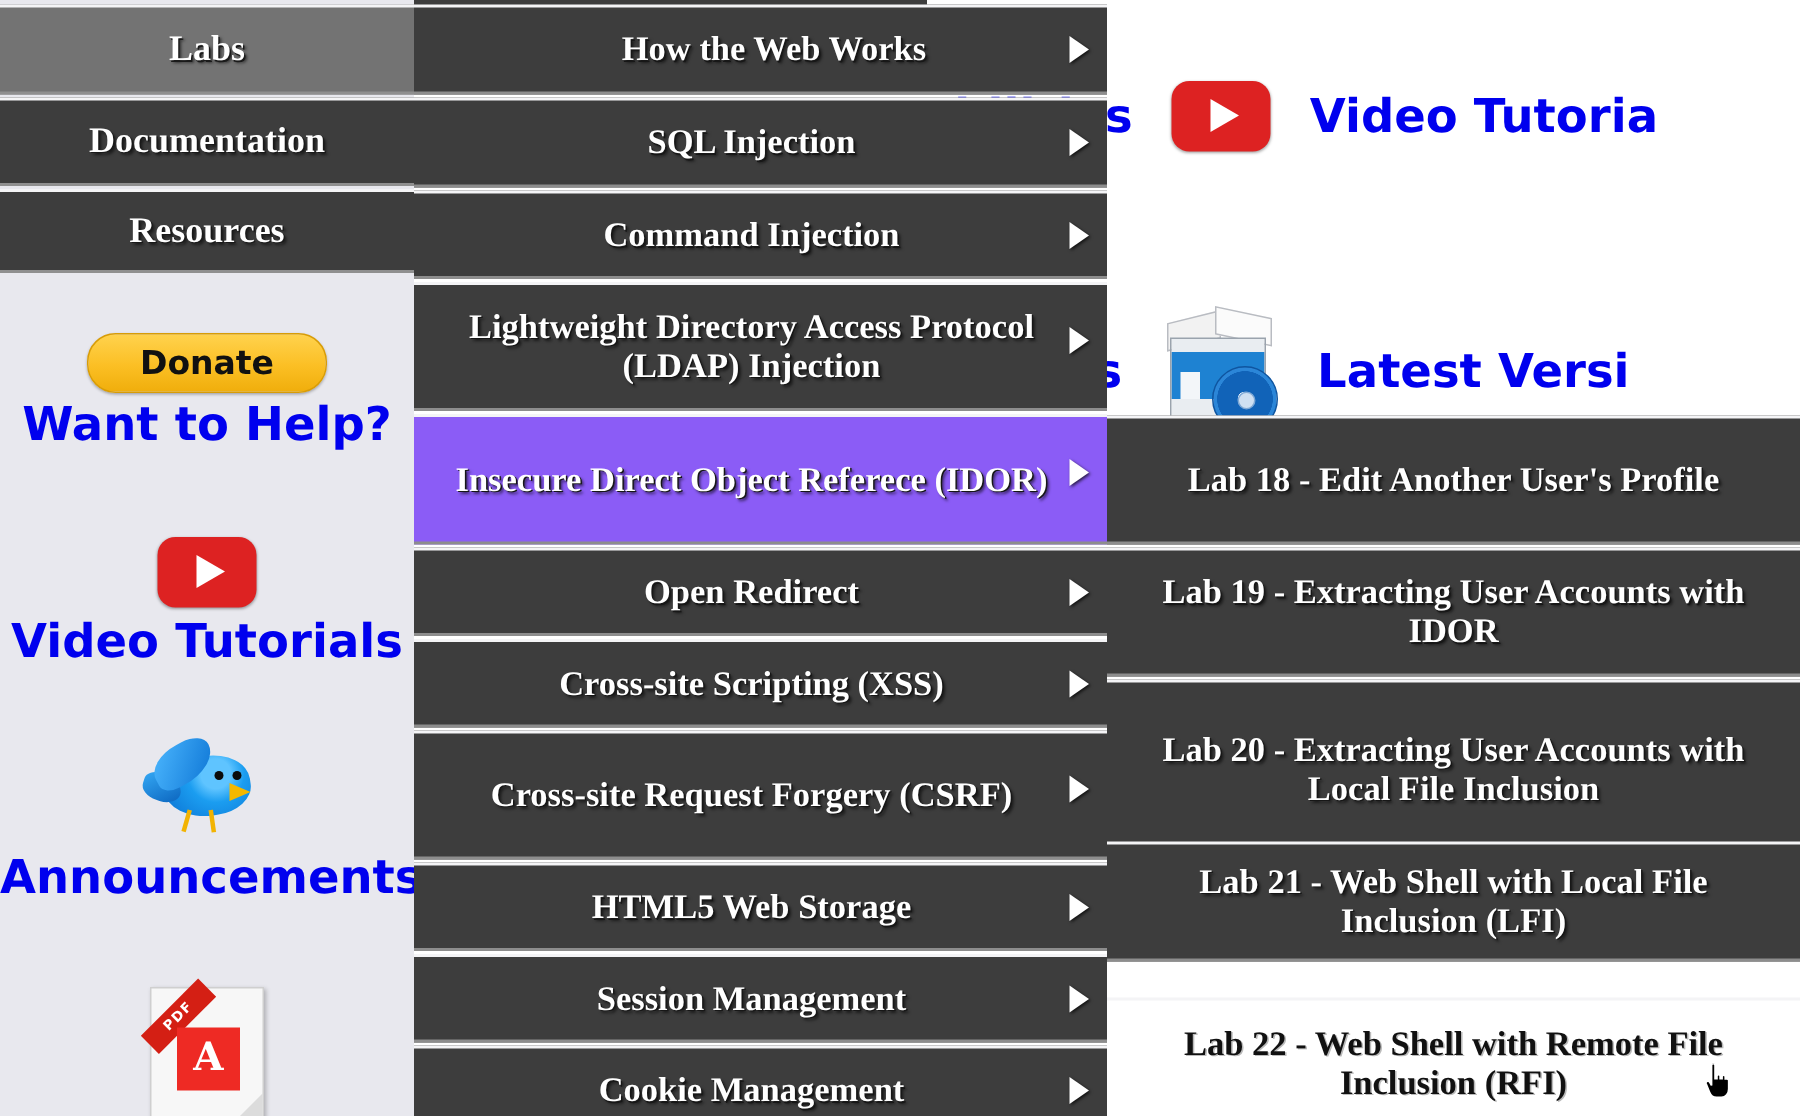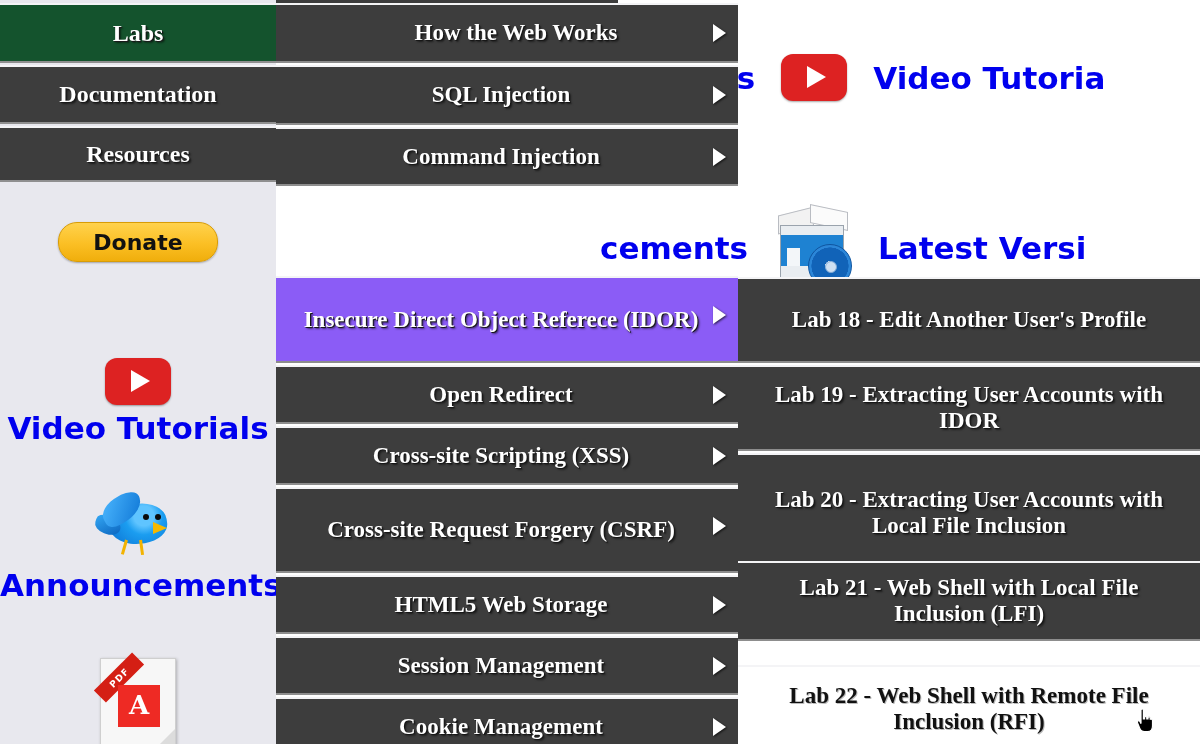--- a/index.html
+++ b/index.html
@@ -44,21 +44,21 @@
   #sidebar{position:absolute;left:0;top:0;width:276px;height:744px;background:#e8e8ee;}
   .side-btn{
     position:absolute;left:0;width:276px;
     background:#3d3d3d;color:#ffffff;
     display:flex;align-items:center;justify-content:center;
     font-family:"Liberation Serif",serif;font-weight:bold;font-size:24px;
     text-shadow:1px 1px 0 #1a1a1a, 2px 2px 2px rgba(0,0,0,.55);
     border-top:2px solid #f4f4f6;border-bottom:2px solid #8f8f8f;
     box-sizing:border-box;
   }
-  .side-btn.active{background:#14532d;}
+  .side-btn.active{background:#737373;}
   .side-item-0{top:3px;height:60px;}
   .side-item-1{top:65px;height:59px;}
   .side-item-2{top:126px;height:56px;}
 
   .side-promo{position:absolute;left:0;width:276px;text-align:center;}
   .promo-label{
     font-family:"DejaVu Sans",sans-serif;font-weight:bold;font-size:31px;color:#0000ee;
     line-height:1;white-space:nowrap;
   }
   .donate-btn{
@@ -195,20 +195,21 @@
     <span>Documentation</span>
   </div>
   <div class="side-btn side-item-2">
     <span>Resources</span>
   </div>
 
   <div class="side-promo promo-donate">
     <div class="donate-btn">
       <span>Donate</span>
     </div>
+    <div class="promo-label">Want to Help?</div>
   </div>
 
   <div class="side-promo promo-video">
     <div class="yt-icon"></div>
     <div class="promo-label">Video Tutorials</div>
   </div>
 
   <div class="side-promo promo-announce">
     <div class="bird">
       <span class="bd"></span>
@@ -242,20 +243,24 @@
   <div class="m-item mi-1">
     <span class="m-label">SQL Injection</span>
     <span class="m-arrow"></span>
   </div>
 
   <div class="m-item mi-2">
     <span class="m-label">Command Injection</span>
     <span class="m-arrow"></span>
   </div>
 
+  <div class="m-item mi-3 two-line">
+    <span class="m-label">Lightweight Directory Access Protocol (LDAP) Injection</span>
+    <span class="m-arrow"></span>
+  </div>
 
   <div class="m-item mi-4 two-line active">
     <span class="m-label">Insecure Direct Object Referece (IDOR)</span>
     <span class="m-arrow"></span>
   </div>
 
   <div class="m-item mi-5">
     <span class="m-label">Open Redirect</span>
     <span class="m-arrow"></span>
   </div>

